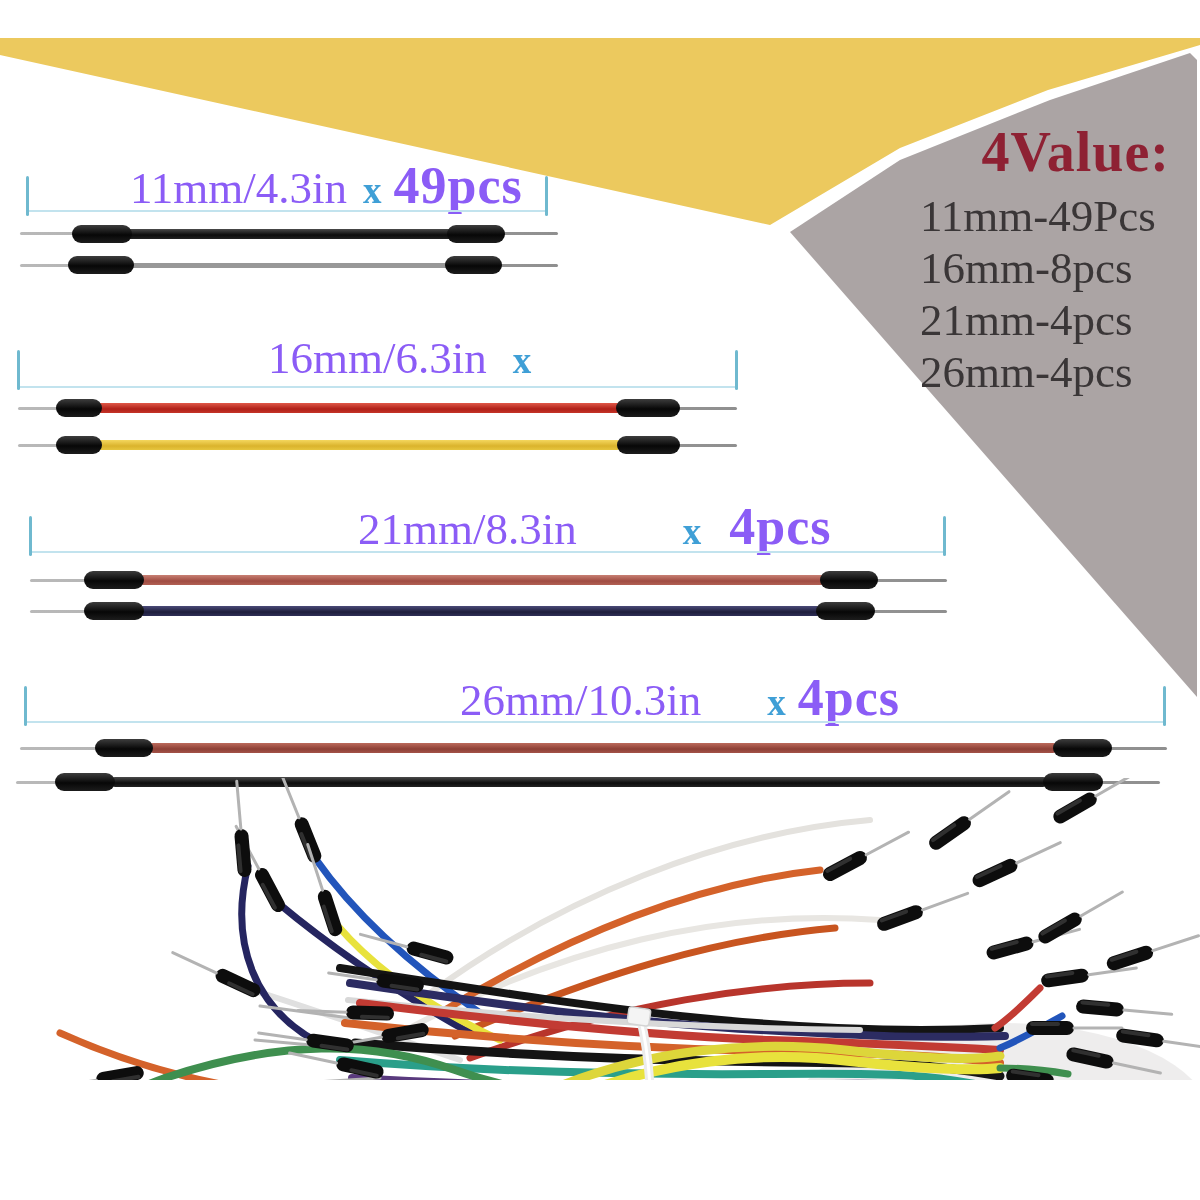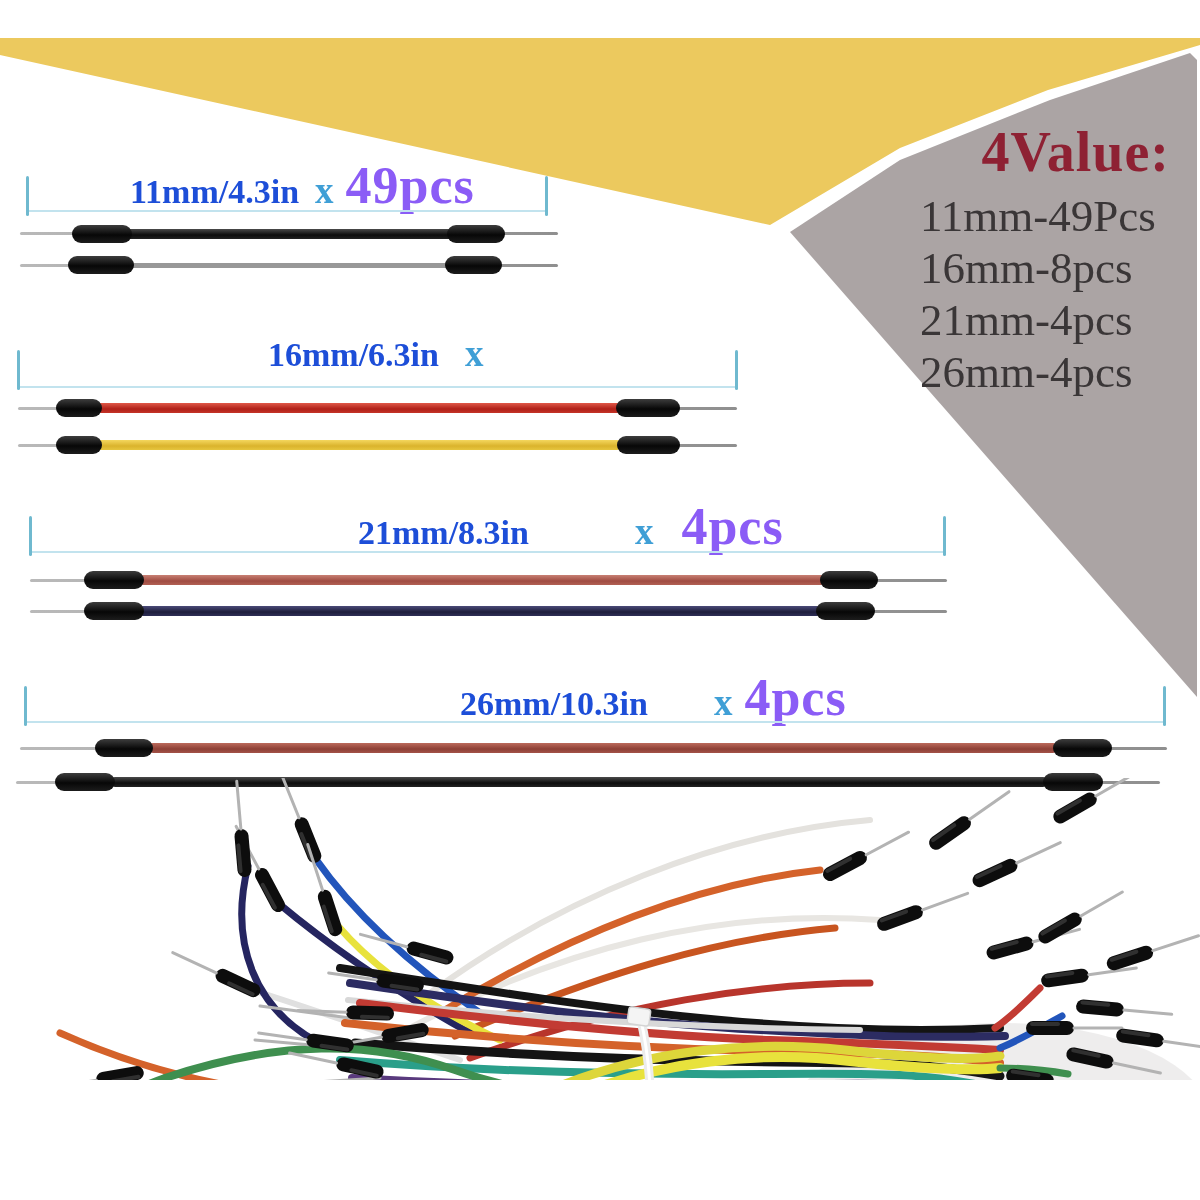--- a/index.html
+++ b/index.html
@@ -21,21 +21,21 @@
   .value-title{
     position:absolute;left:880px;top:120px;width:290px;text-align:right;
     font-size:56px;font-weight:600;color:#8e2133;letter-spacing:1px;
   }
   .value-list{
     position:absolute;left:920px;top:190px;margin:0;padding:0;list-style:none;
     font-size:45px;line-height:52px;color:#3a3637;font-weight:500;
   }
   
   .row-label{position:absolute;display:flex;align-items:baseline;}
-  .size{font-size:34px;font-weight:700;color:#1d4ed8;}
+  .size{font-size:45px;font-weight:400;color:#8b5cf6;}
   .mult{font-size:37px;font-weight:700;color:#3f9fd6;}
   .qty{font-size:52px;font-weight:700;color:#8b5cf6;margin-left:12px;letter-spacing:1px;}
   .lbl-r1{left:130px;top:156px;} .lbl-r1 .mult{margin-left:16px;}
   .lbl-r2{left:268px;top:332px;} .lbl-r2 .mult{margin-left:26px;}
   .lbl-r3{left:358px;top:497px;gap:16px;} .lbl-r3 .mult{margin-left:90px;}
   .lbl-r4{left:460px;top:668px;} .lbl-r4 .mult{margin-left:66px;}
 
   .dim-line{position:absolute;height:2px;background:#c2e3ee;}
   .dim-tick{position:absolute;width:3px;height:40px;background:#6fb9cf;border-radius:2px;}
   .dl-r1{left:27px;top:210px;width:520px;} .dt-r1l{left:26px;top:176px;} .dt-r1r{left:545px;top:176px;}

